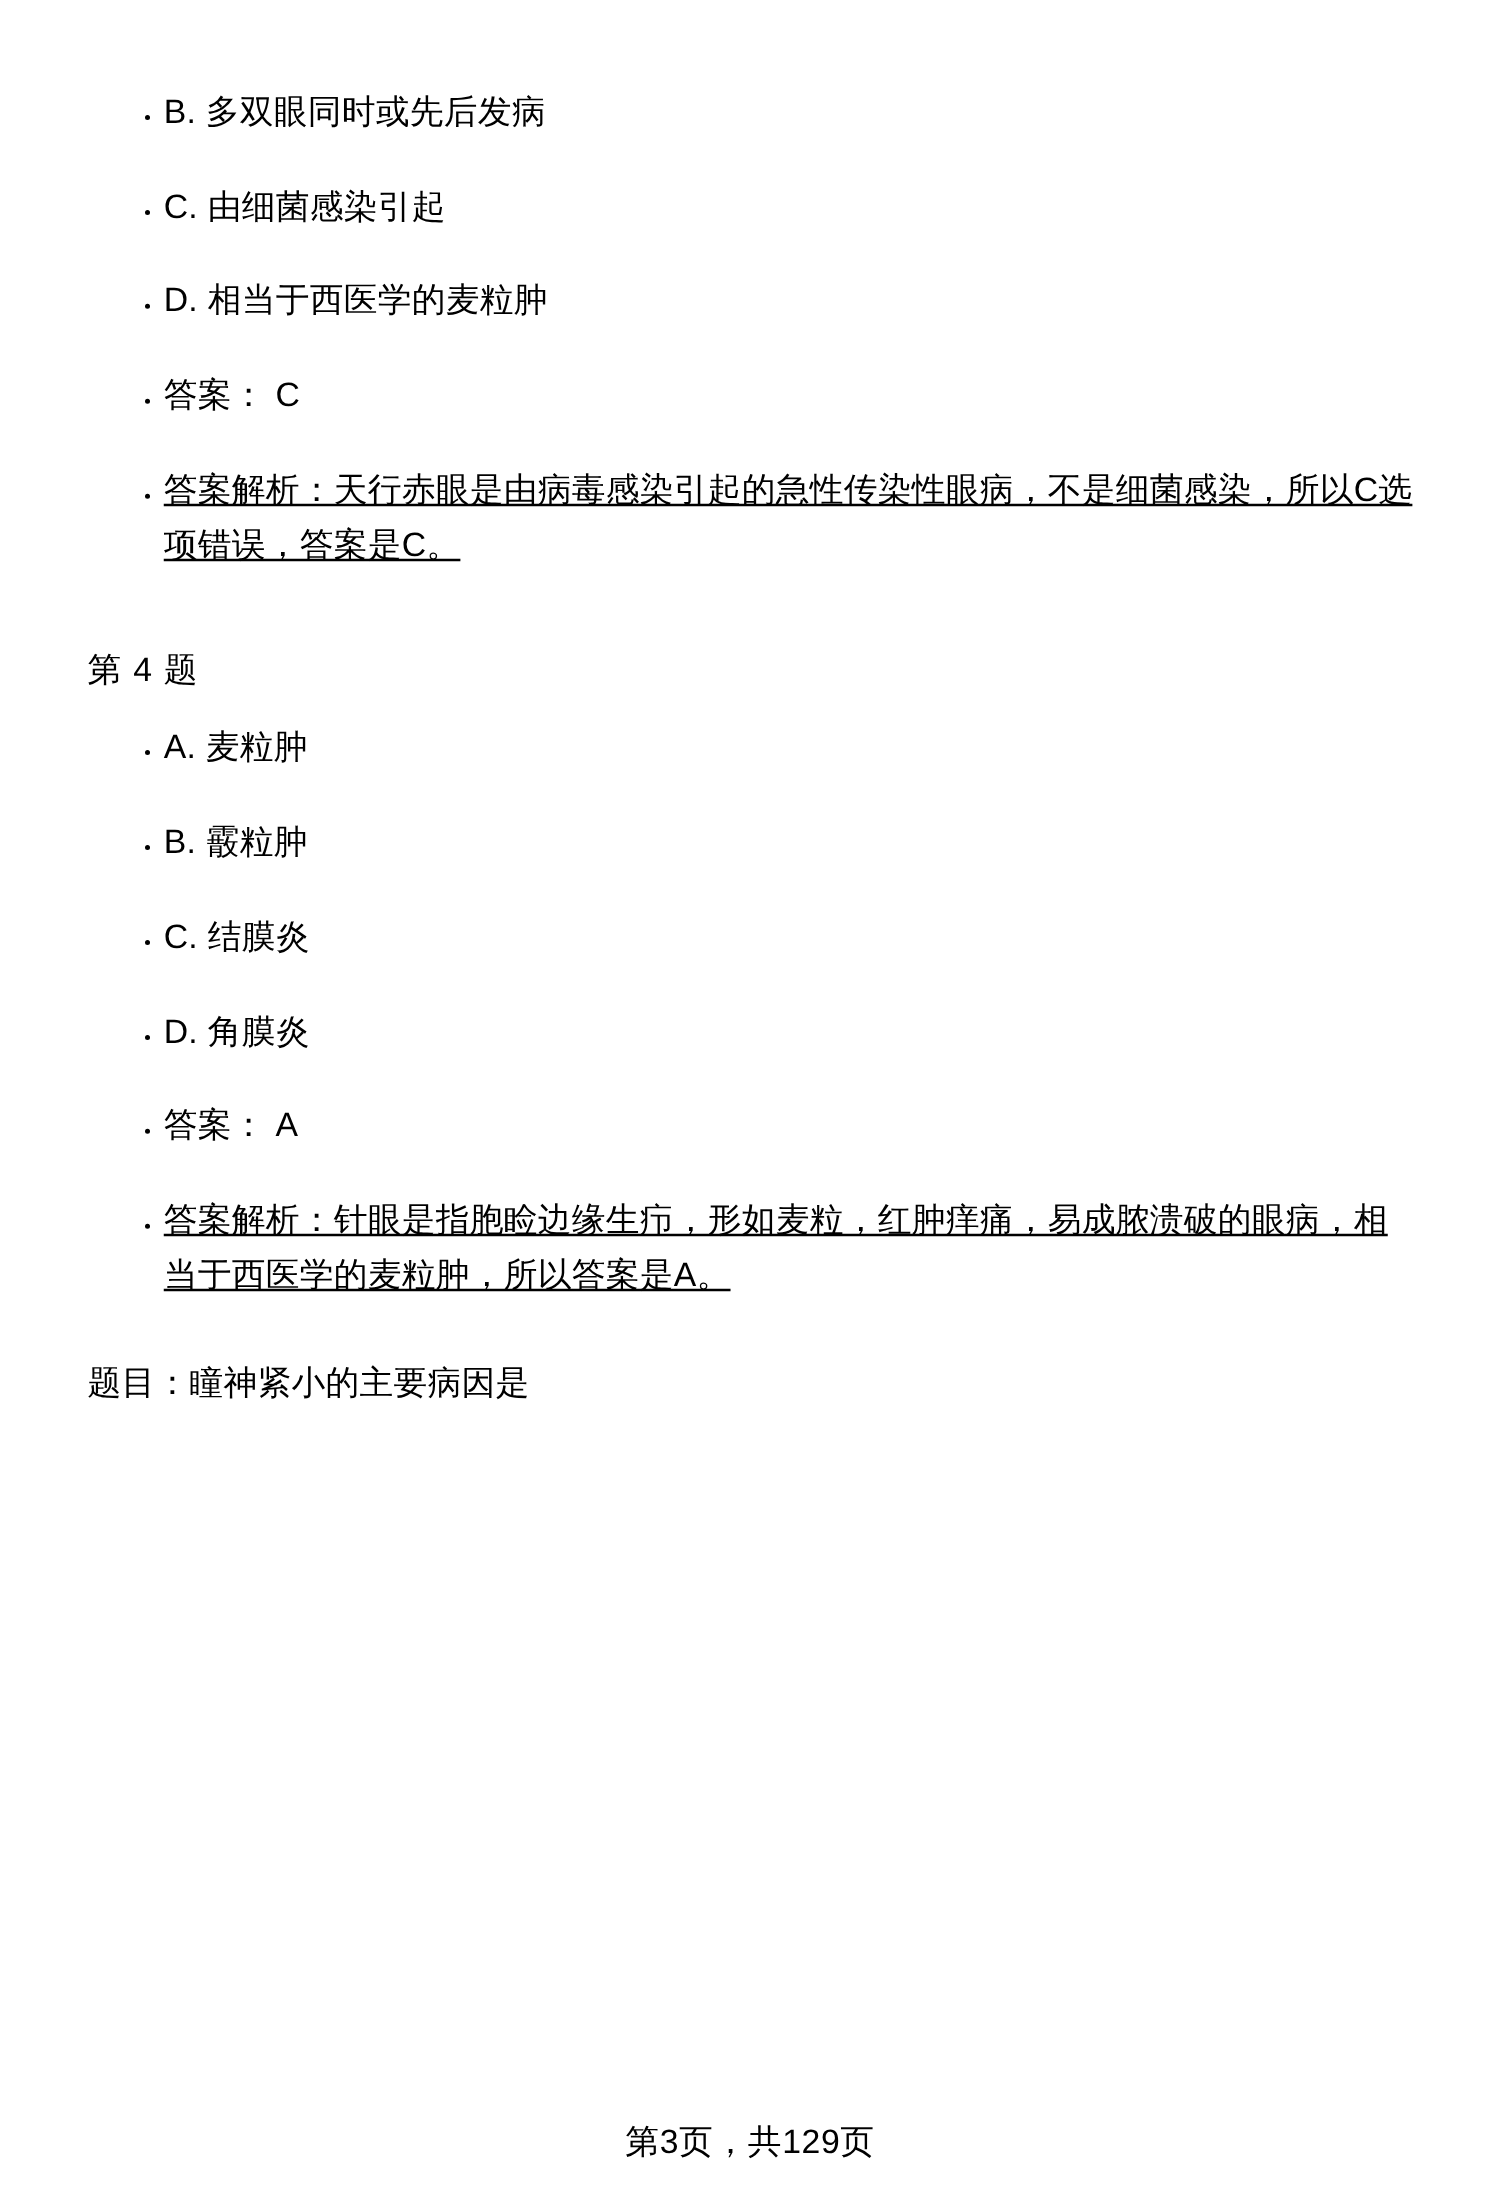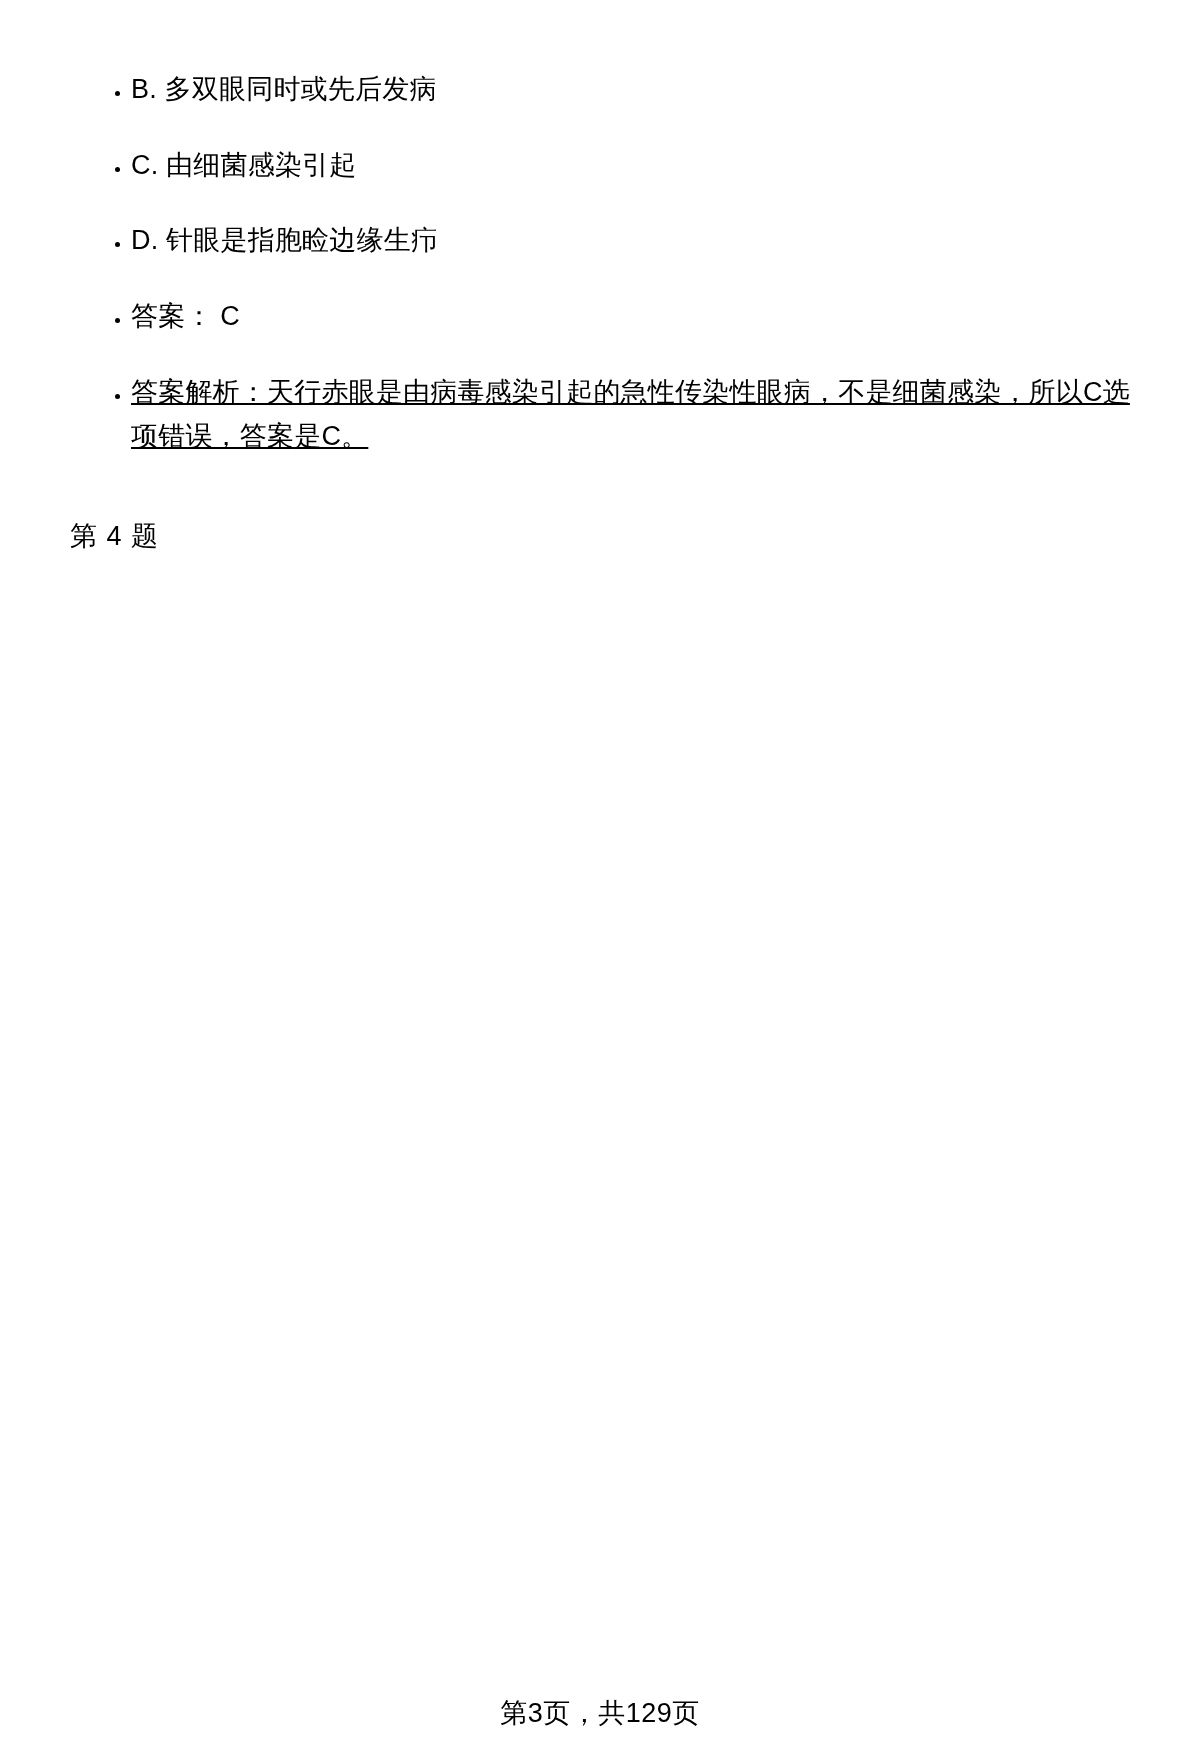--- a/index.html
+++ b/index.html
@@ -74,28 +74,49 @@
   <div class="spacer-top"></div>
 
   <ul class="opts">
     <li>
         <span class="txt">B. 多双眼同时或先后发病</span>
       </li>
     <li>
         <span class="txt">C. 由细菌感染引起</span>
       </li>
     <li>
-        <span class="txt">D. 针眼是指胞睑边缘生疖</span>
+        <span class="txt">D. 相当于西医学的麦粒肿</span>
       </li>
     <li>
         <span class="txt">答案： C</span>
       </li>
     <li>
         <span class="txt explain">答案解析：天行赤眼是由病毒感染引起的急性传染性眼病，不是细菌感染，所以C选项错误，答案是C。</span>
       </li>
   </ul>
 
   <div class="q-heading">第 4 题</div>
+  <ul class="opts">
+    <li>
+        <span class="txt">A. 麦粒肿</span>
+      </li>
+    <li>
+        <span class="txt">B. 霰粒肿</span>
+      </li>
+    <li>
+        <span class="txt">C. 结膜炎</span>
+      </li>
+    <li>
+        <span class="txt">D. 角膜炎</span>
+      </li>
+    <li>
+        <span class="txt">答案： A</span>
+      </li>
+    <li>
+        <span class="txt explain">答案解析：针眼是指胞睑边缘生疖，形如麦粒，红肿痒痛，易成脓溃破的眼病，相当于西医学的麦粒肿，所以答案是A。</span>
+      </li>
+  </ul>
 
+  <div class="q-stem">题目：瞳神紧小的主要病因是</div>
 
   <div class="footer">第3页，共129页</div>
 
 </div>
 
 </body></html>

